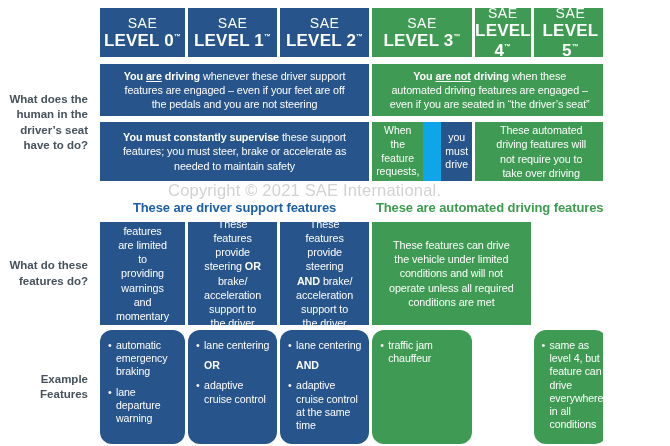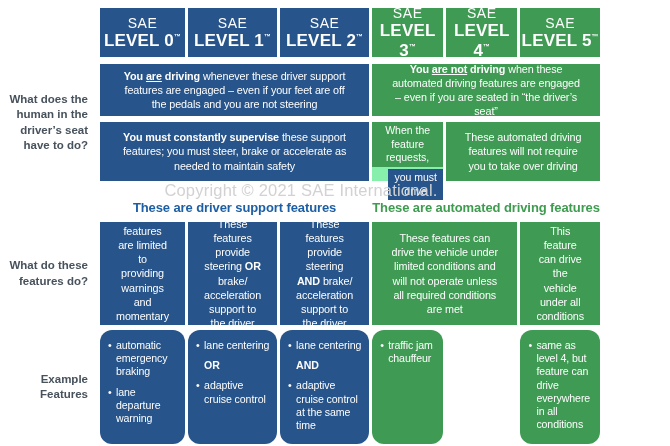--- a/index.html
+++ b/index.html
@@ -54,22 +54,22 @@
     color:#d2d2d2; font-size:16.5px; letter-spacing:0.2px;
   }
   .grouptitle {
     display:flex; align-items:flex-start; justify-content:center;
     font-weight:bold; font-size:13px; letter-spacing:-0.1px;
     padding-top:1px;
   }
   .gt-blue  { color:#1d5fa5; }
   .gt-green { color:#3e9b4f; }
   .splitcell {
-    display:flex; flex-direction:column; gap:2px;
-    background:#86efac;
+    display:flex; flex-direction:row; gap:2px;
+    background:#0ea5e9;
   }
   .splitcell .part {
     color:#fdfdfd; text-align:center;
     font-size:10.5px; line-height:1.3;
     display:flex; align-items:center; justify-content:center;
     padding:2px 4px;
   }
   .splitcell .top { flex:1.8; }
   .splitcell .bottom { flex:1;margin-left:16px; }
   .listcell {
@@ -147,21 +147,20 @@
     <div class="sidelabel r9 c1">What do these features do?</div>
 
     <div class="cell blue r9 c2">These features are limited to providing warnings and momentary assistance</div>
     <div class="cell blue r9 c3">
         <div><span>These features provide steering </span><span class="bold">OR</span><span> brake/ acceleration support to the driver</span></div>
       </div>
     <div class="cell blue r9 c4">
         <div><span>These features provide steering </span><span class="bold">AND</span><span> brake/ acceleration support to the driver</span></div>
       </div>
     <div class="cell green r9 c5-7">These features can drive the vehicle under limited conditions and will not operate unless all required conditions are met</div>
-    <div class="cell green r9 c7">This feature can drive the vehicle under all conditions</div>
 
     <div class="sidelabel r11 c1">Example Features</div>
 
     <div class="listcell blue r11 c2">
         <div class="li withb">automatic emergency braking</div>
         <div class="li withb">lane departure warning</div>
       </div>
     <div class="listcell blue r11 c3">
         <div class="li withb">lane centering</div>
         <div class="li nob bold">OR</div>

